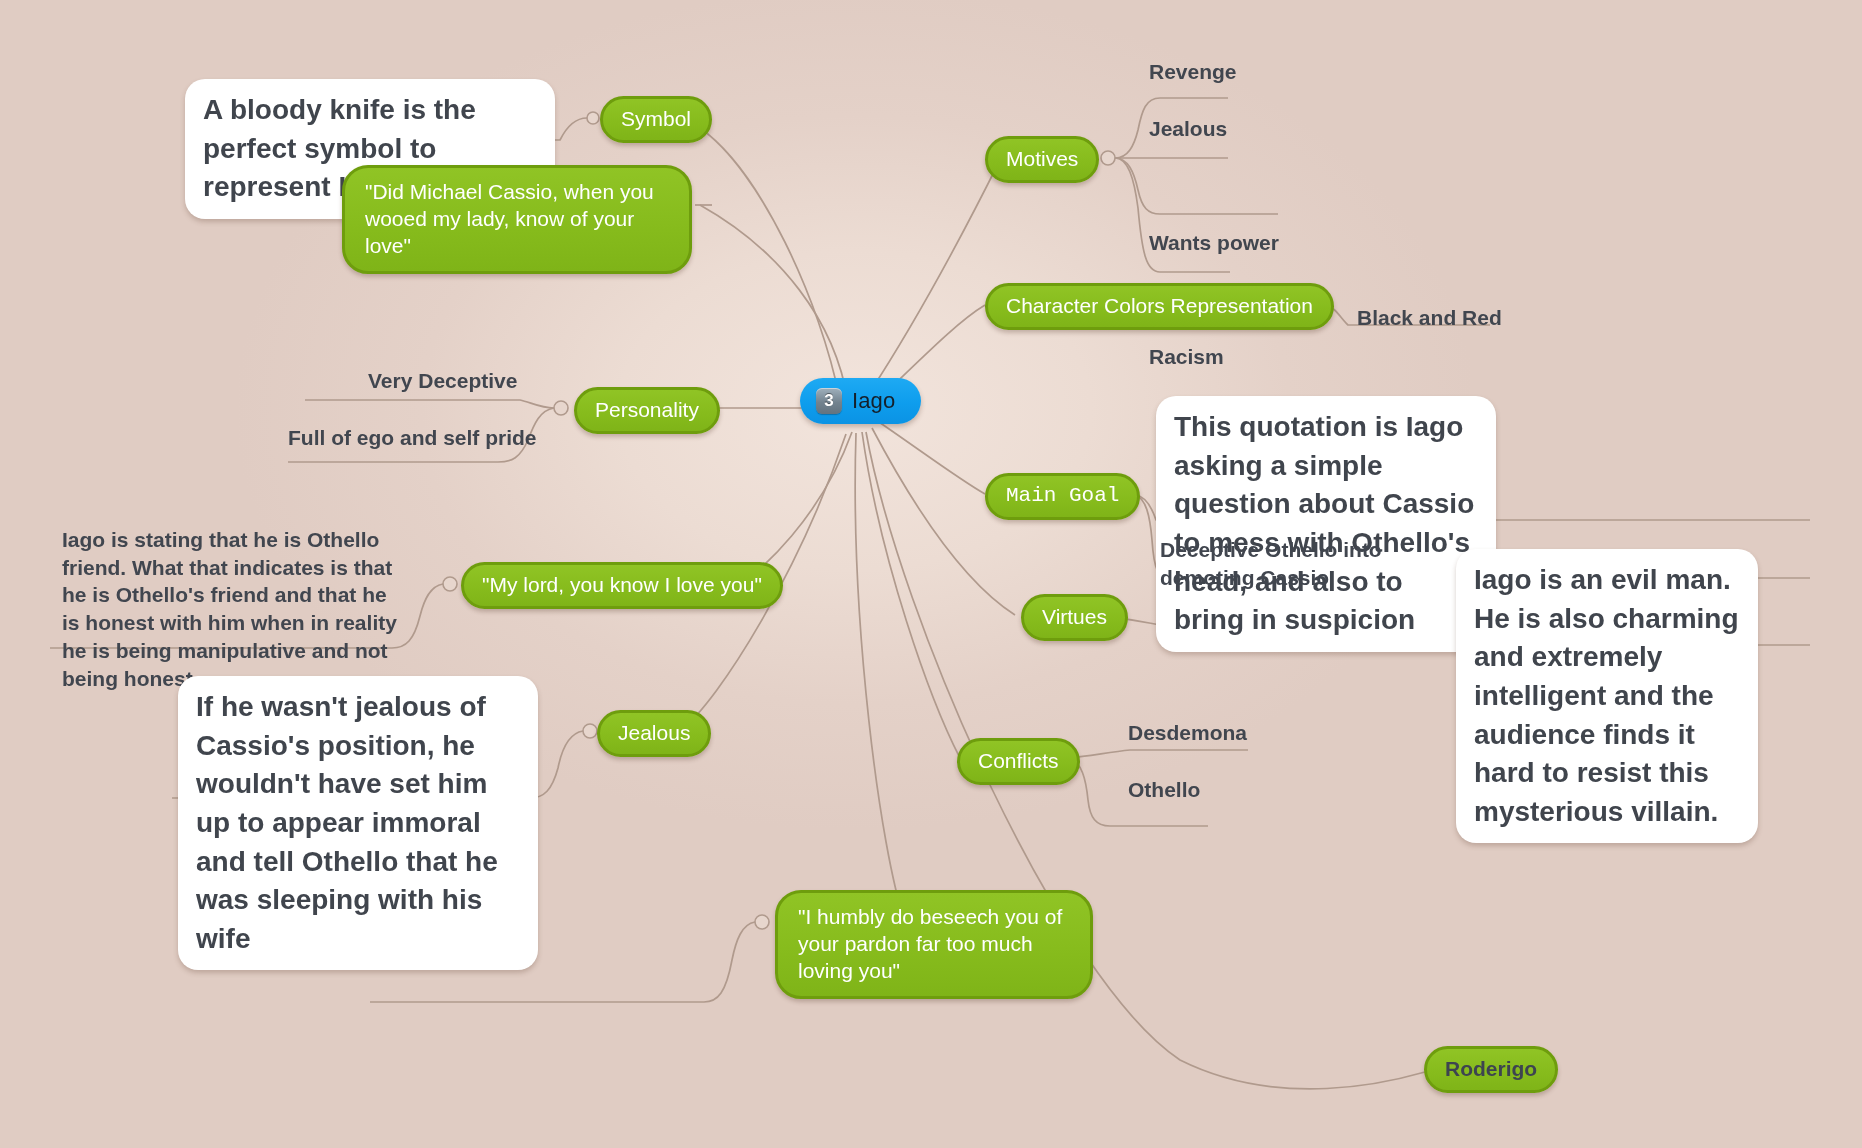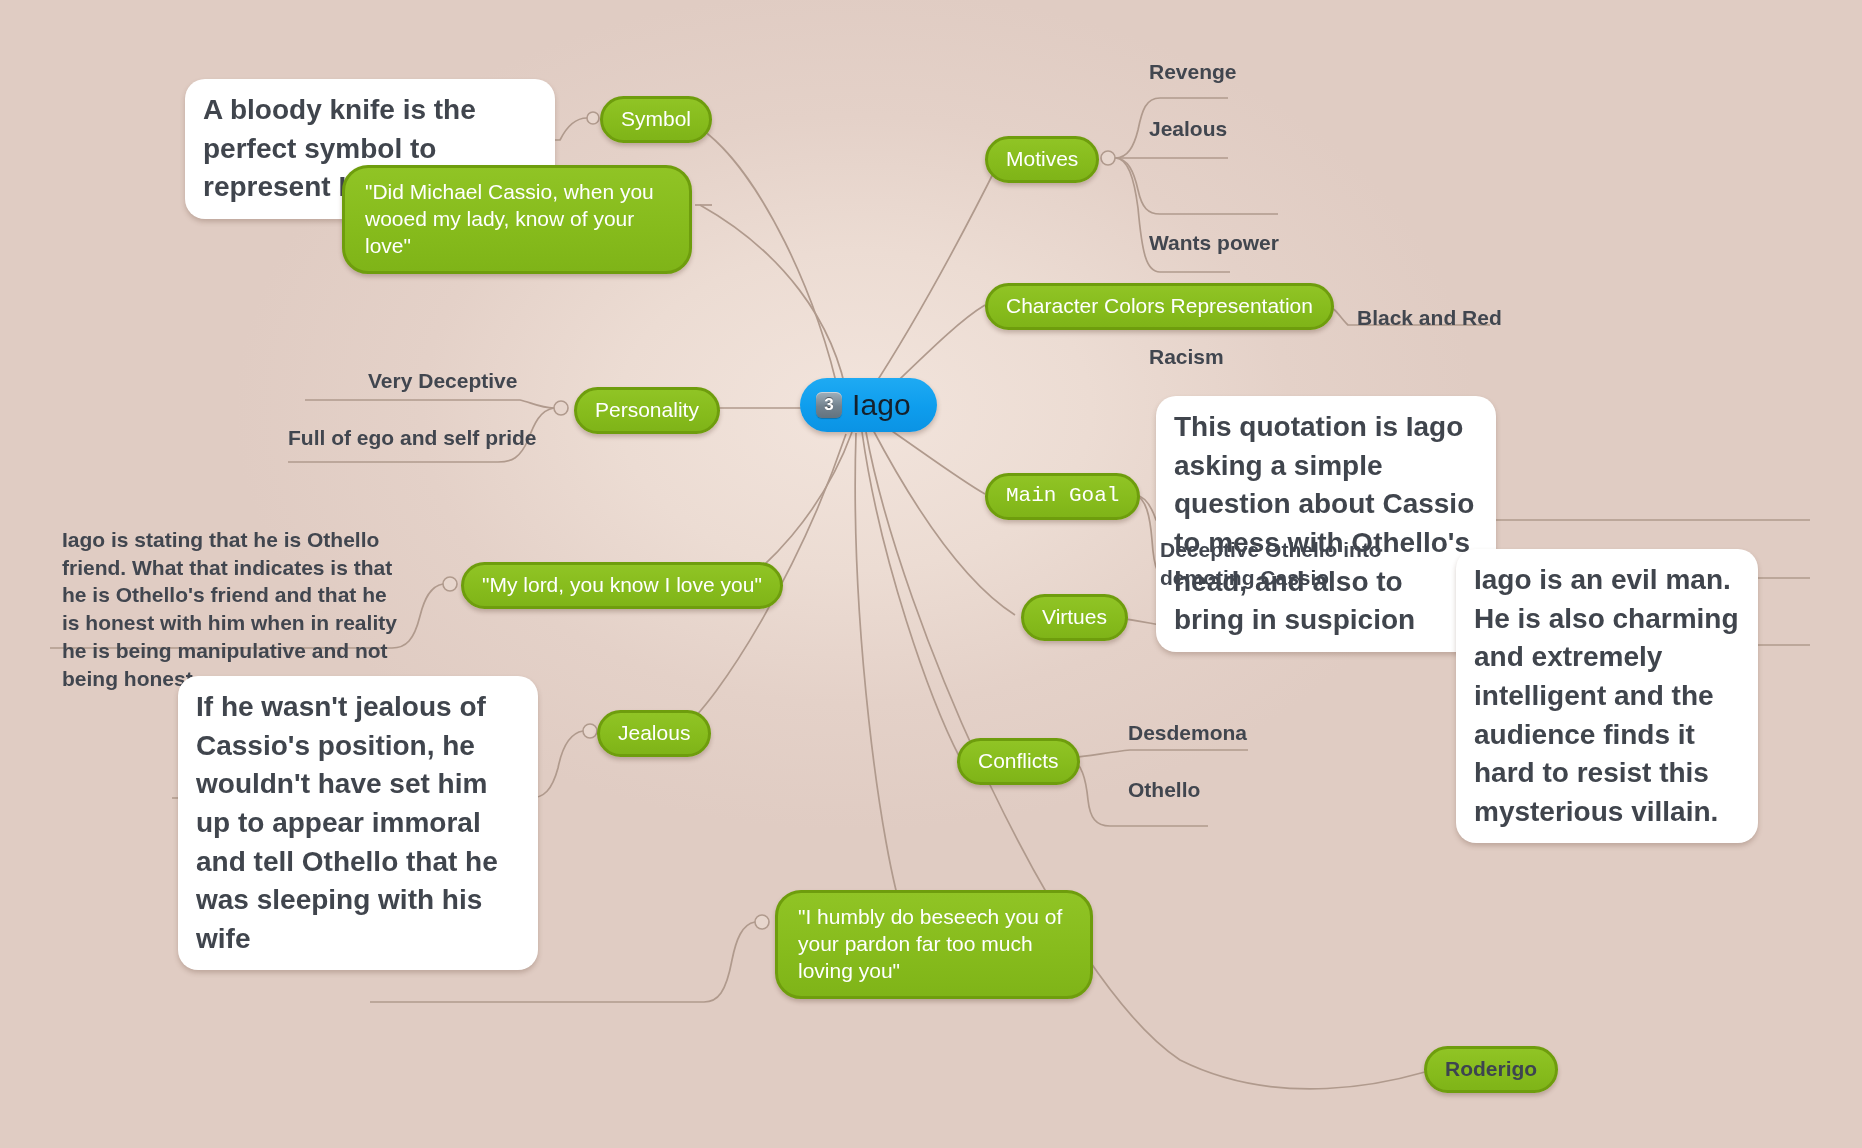--- a/index.html
+++ b/index.html
@@ -48,21 +48,21 @@
     border-radius: 6px;
     background: linear-gradient(#9fb0bc, #73838f 55%, #63737f);
     color: #fff;
     font-size: 17px;
     font-weight: 700;
     text-shadow: 0 -1px 0 rgba(0,0,0,.45);
     box-shadow: inset 0 1px 0 rgba(255,255,255,.45), 0 1px 1px rgba(0,0,0,.25);
   }
   .central .ctext {
     color: #15202b;
-    font-size: 30px;
+    font-size: 22px;
     letter-spacing: .1px;
   }
 
   
   .green {
     border-radius: 26px;
     background: linear-gradient(#90c425, #86bb1c 60%, #7fb418);
     border: 3px solid #6e9d0d;
     color: #ffffff;
     box-shadow: 0 3px 4px rgba(90,60,45,.28);

